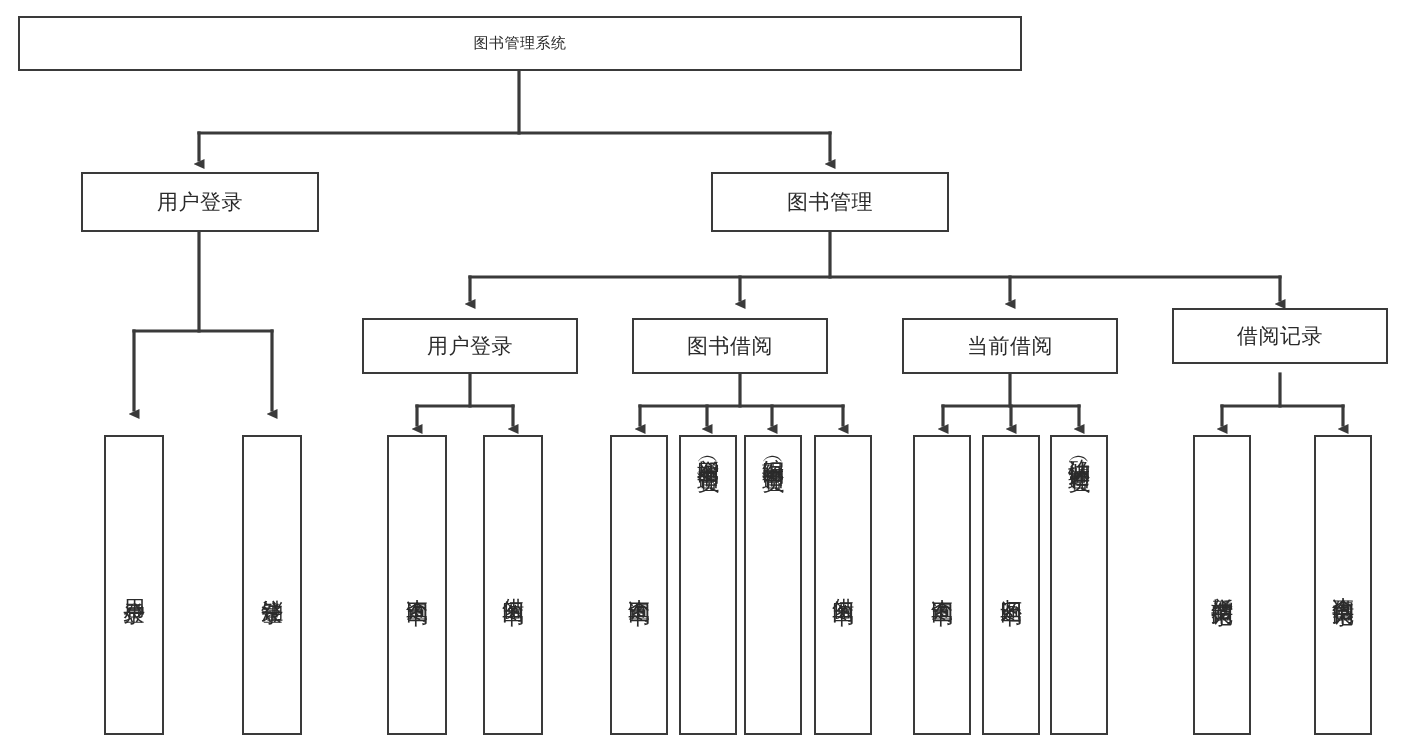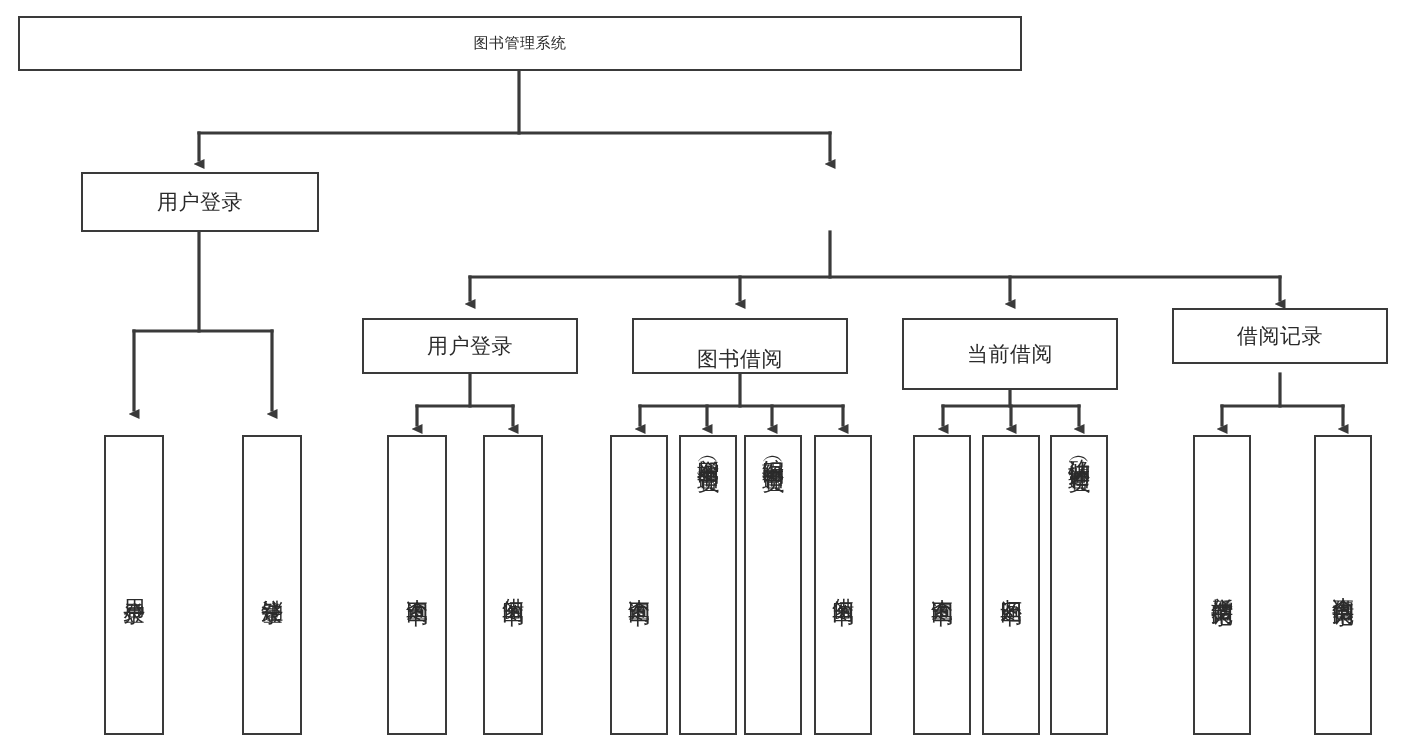--- a/index.html
+++ b/index.html
@@ -130,28 +130,31 @@
     </g>
   </svg>
 
   <div class="node h-node root" style="left:18px; top:16px; width:1004px; height:55px;">
     <span class="label">图书管理系统</span>
   </div>
 
   <div class="node h-node" style="left:81px; top:172px; width:238px; height:60px;">
     <span class="label">用户登录</span>
   </div>
+  <div class="node h-node" style="left:711px; top:172px; width:238px; height:60px;">
+    <span class="label">图书管理</span>
+  </div>
 
   <div class="node h-node" style="left:362px; top:318px; width:216px; height:56px;">
     <span class="label">用户登录</span>
   </div>
-  <div class="node h-node" style="left:632px; top:318px; width:216px; height:56px;align-items:flex-end;">
+  <div class="node h-node" style="left:632px; top:318px; width:196px; height:56px;">
     <span class="label">图书借阅</span>
   </div>
-  <div class="node h-node" style="left:902px; top:318px; width:216px; height:72px;justify-content:center;">
+  <div class="node h-node" style="left:902px; top:318px; width:216px; height:56px;justify-content:center;">
     <span class="label">当前借阅</span>
   </div>
   <div class="node h-node" style="left:1172px; top:308px; width:216px; height:56px;">
     <span class="label">借阅记录</span>
   </div>
 
   <div class="node v-node centered" style="left:104px; top:435px; width:60px; height:300px;">
     <span class="label">用户登录</span>
   </div>
   <div class="node v-node centered" style="left:242px; top:435px; width:60px; height:300px;">

